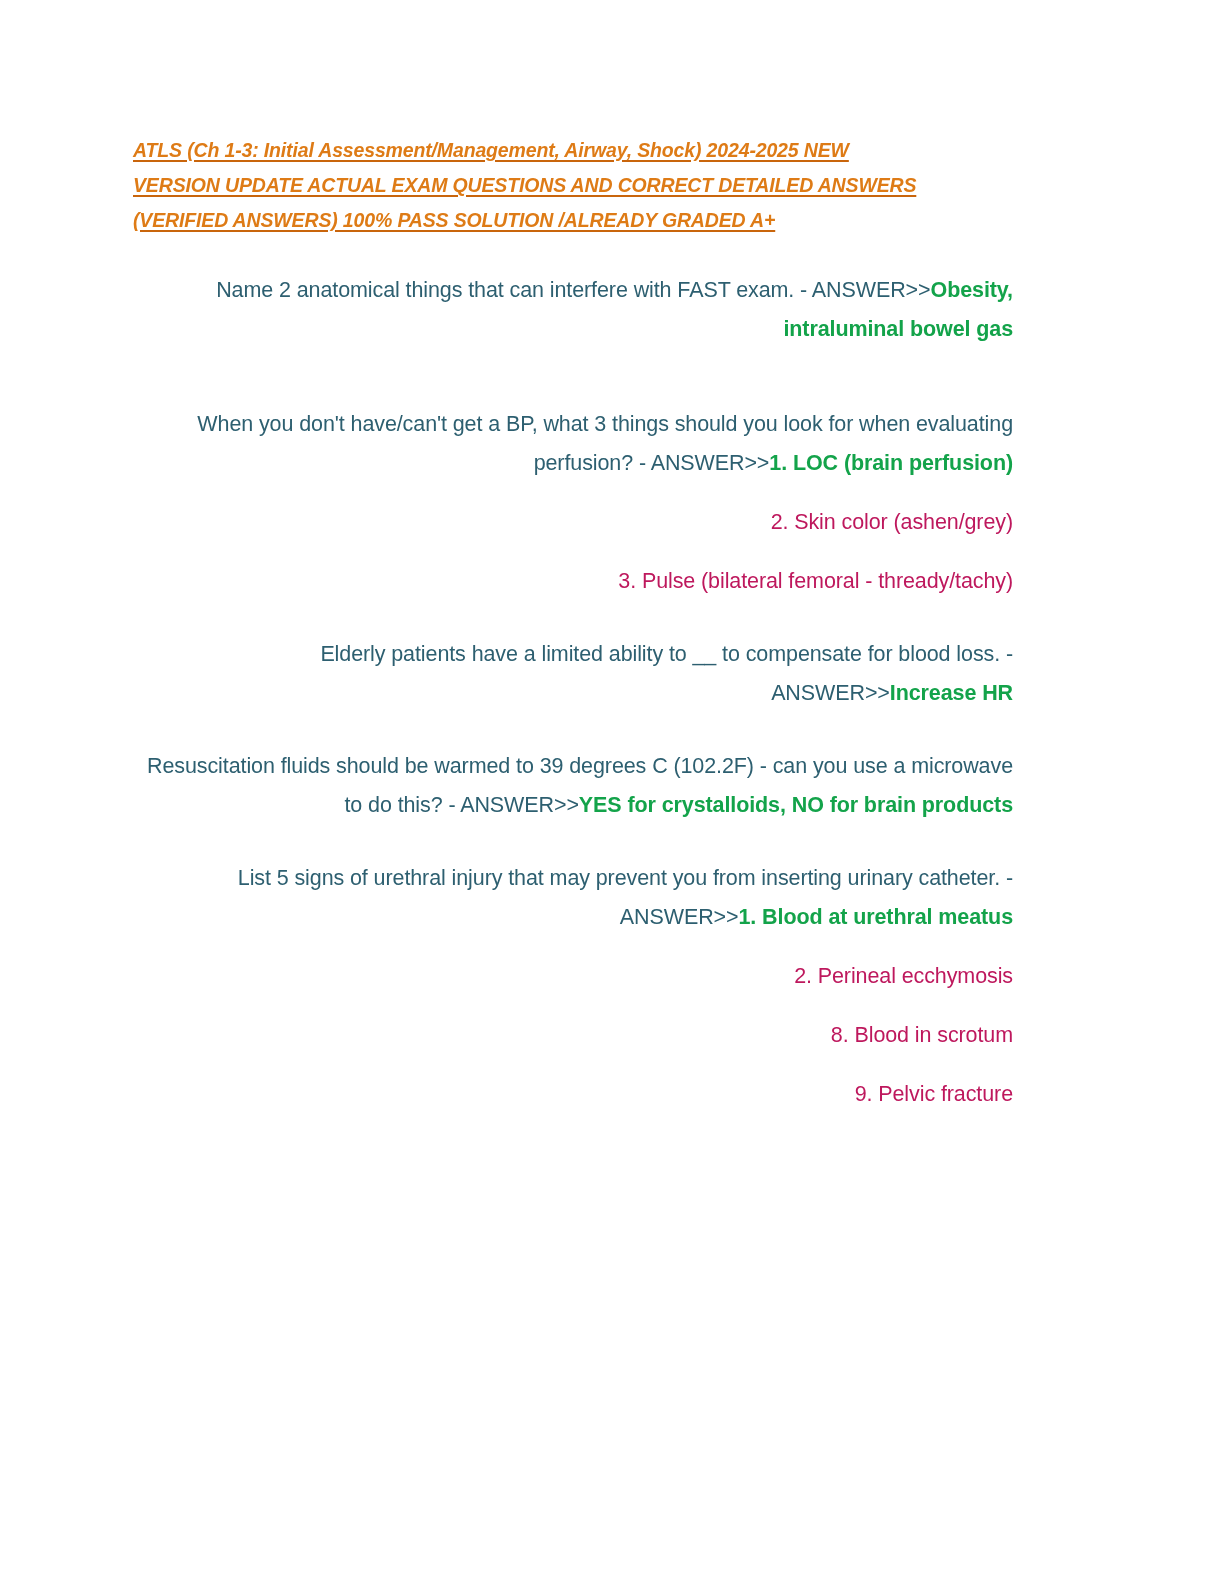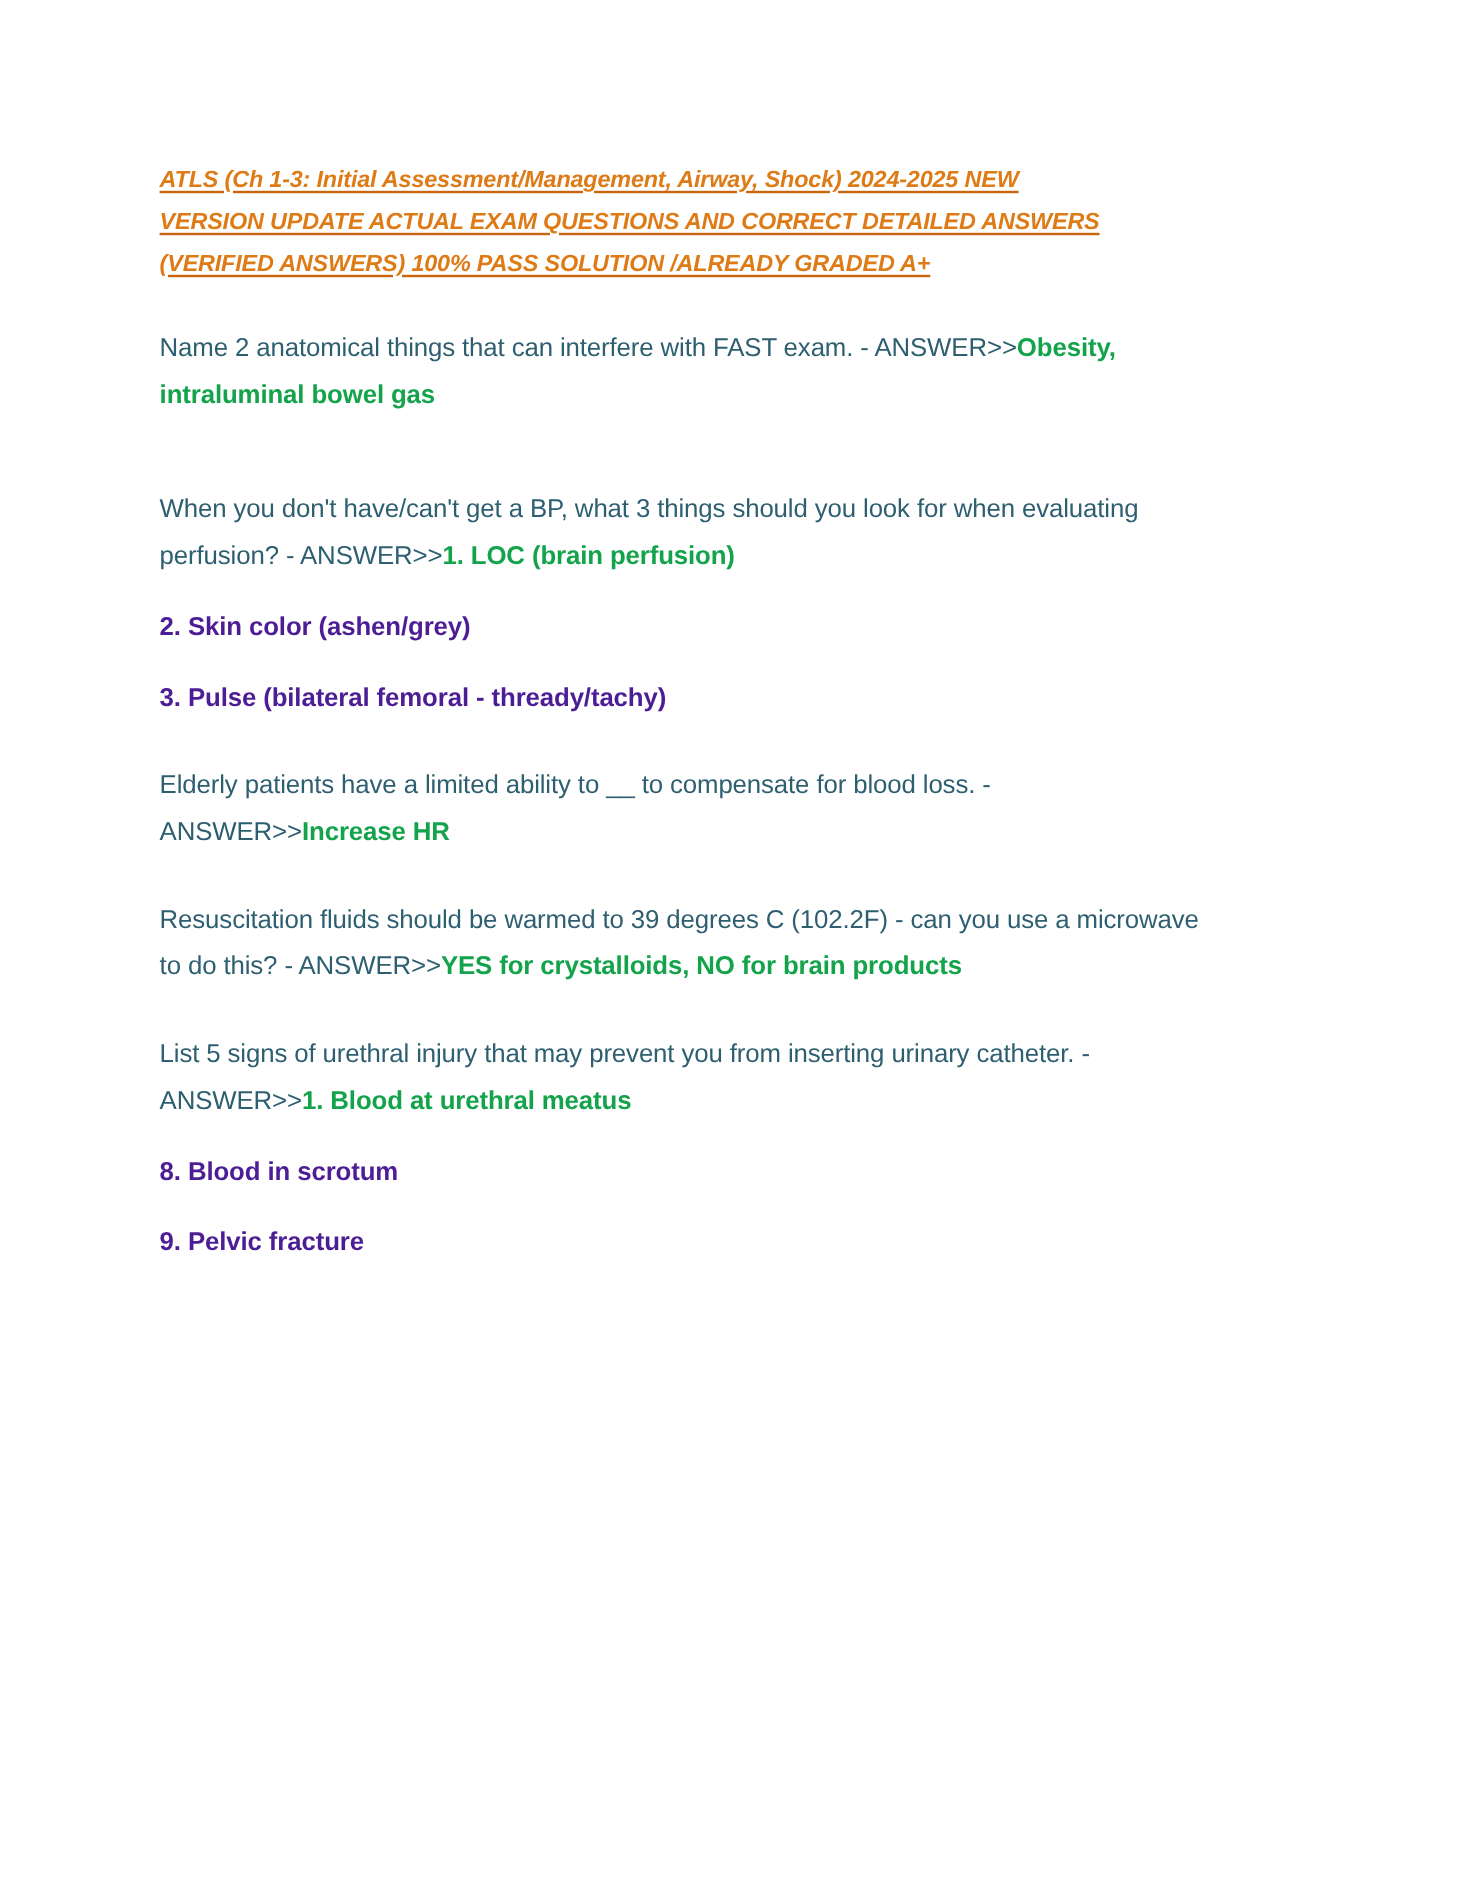--- a/index.html
+++ b/index.html
@@ -48,20 +48,21 @@
     text-decoration-color: #C9650C;
     text-underline-offset: 3px;
     text-decoration-thickness: 2px;
     letter-spacing: -0.15px;
     white-space: nowrap;
   }
 
   
   .qa-block {
     margin-top: 34px;
+    text-align: right;
   }
   .qa-block.first-block {
     margin-top: 33px;
   }
 
   .qa-para {
     margin: 0;
     font-size: 21.5px;
     line-height: 39px;
     color: #2D5F70;
@@ -72,22 +73,22 @@
   .answer {
     color: #13A34A;
     font-weight: bold;
   }
 
   .answer-line {
     margin: 0;
     margin-top: 20px;
     font-size: 21.5px;
     line-height: 39px;
-    color: #4c1d95;
-    font-weight: bold;
+    color: #be185d;
+    font-weight: normal;
     letter-spacing: -0.1px;
   }
 
   
   .gap-lg { margin-top: 56px; }
   .gap-xl { }
 </style>
 </head>
 <body>
 
@@ -113,18 +114,19 @@
     <div class="qa-block gap-xl">
       <p class="qa-para"><span>Elderly patients have a limited ability to __ to compensate for blood loss. - ANSWER&gt;&gt;</span><span class="answer">Increase HR</span></p>
     </div>
 
     <div class="qa-block gap-xl">
       <p class="qa-para"><span>Resuscitation fluids should be warmed to 39 degrees C (102.2F) - can you use a microwave to do this? - ANSWER&gt;&gt;</span><span class="answer">YES for crystalloids, NO for brain products</span></p>
     </div>
 
     <div class="qa-block gap-xl">
       <p class="qa-para"><span>List 5 signs of urethral injury that may prevent you from inserting urinary catheter. - ANSWER&gt;&gt;</span><span class="answer">1. Blood at urethral meatus</span></p>
+      <p class="answer-line">2. Perineal ecchymosis</p>
       <p class="answer-line">8. Blood in scrotum</p>
       <p class="answer-line">9. Pelvic fracture</p>
     </div>
 
   </div>
 </div>
 
 </body></html>

